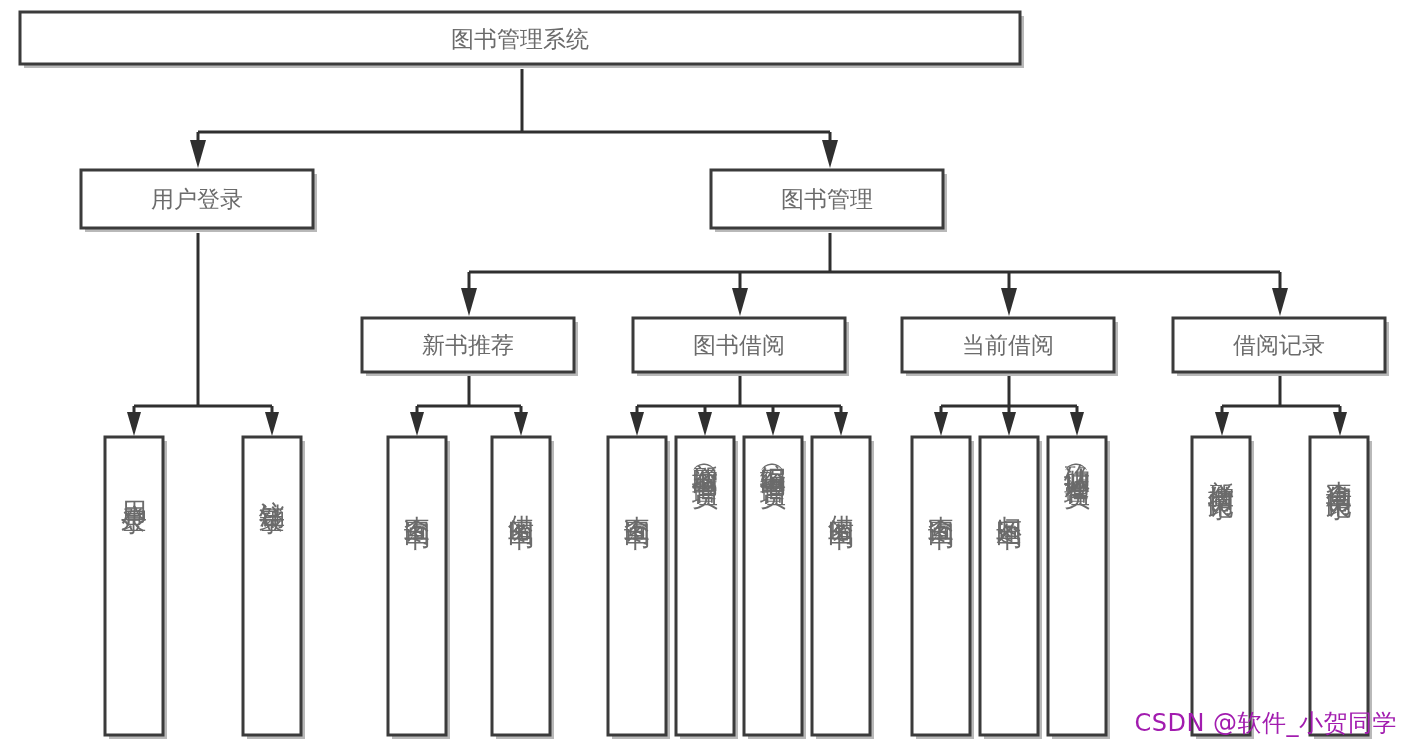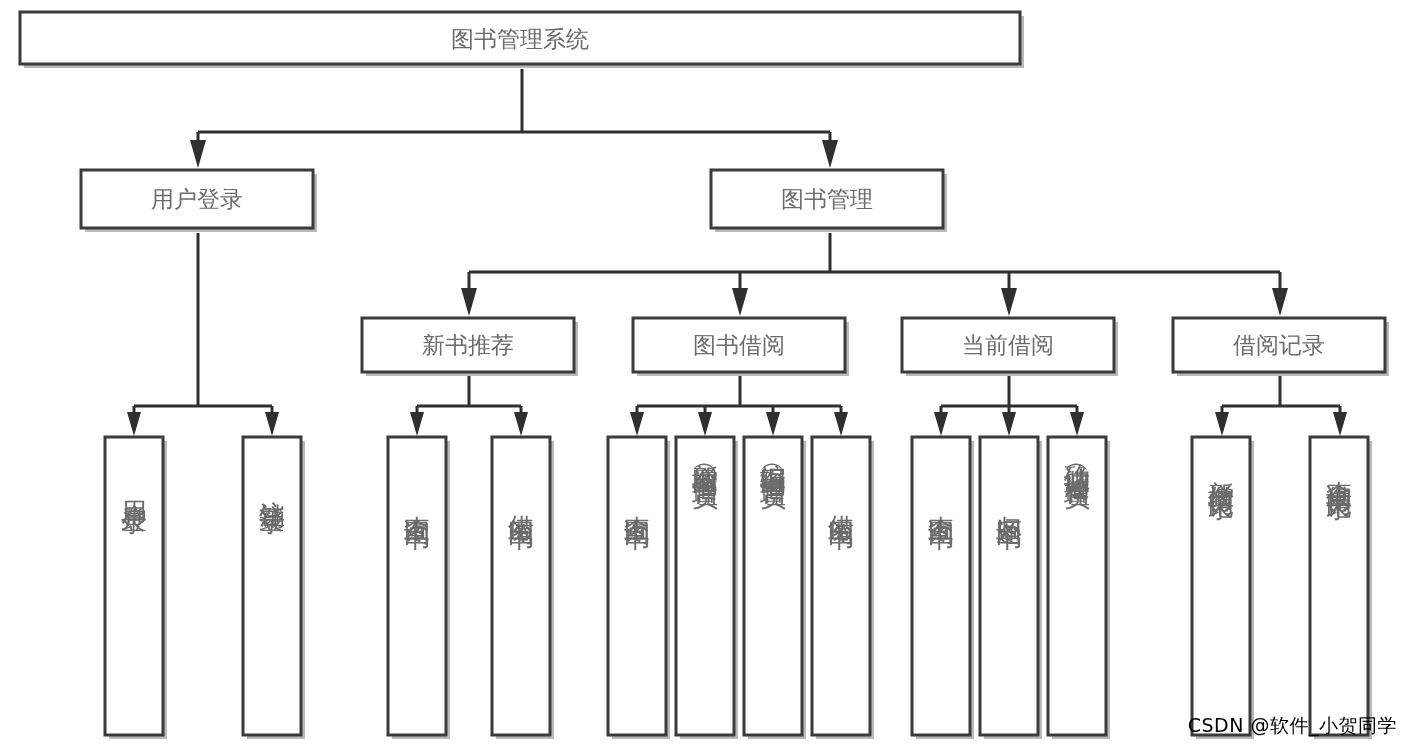--- a/index.html
+++ b/index.html
@@ -68,22 +68,22 @@
     line-height: 1.12;
     letter-spacing: 3px;
     color: #6b6b6b;
     white-space: nowrap;
   }
   .watermark {
     position: absolute;
     right: 8px;
     bottom: 8px;
     font-family: "DejaVu Sans", "Liberation Sans", sans-serif;
-    font-size: 19px;
-    color: #000000;
+    font-size: 24px;
+    color: #a21caf;
     letter-spacing: 0.5px;
     white-space: nowrap;
   }
 </style>
 </head>
 <body>
 
 <div id="diagram-root">
 
   <svg id="tree-svg" viewBox="0 0 1405 747">

